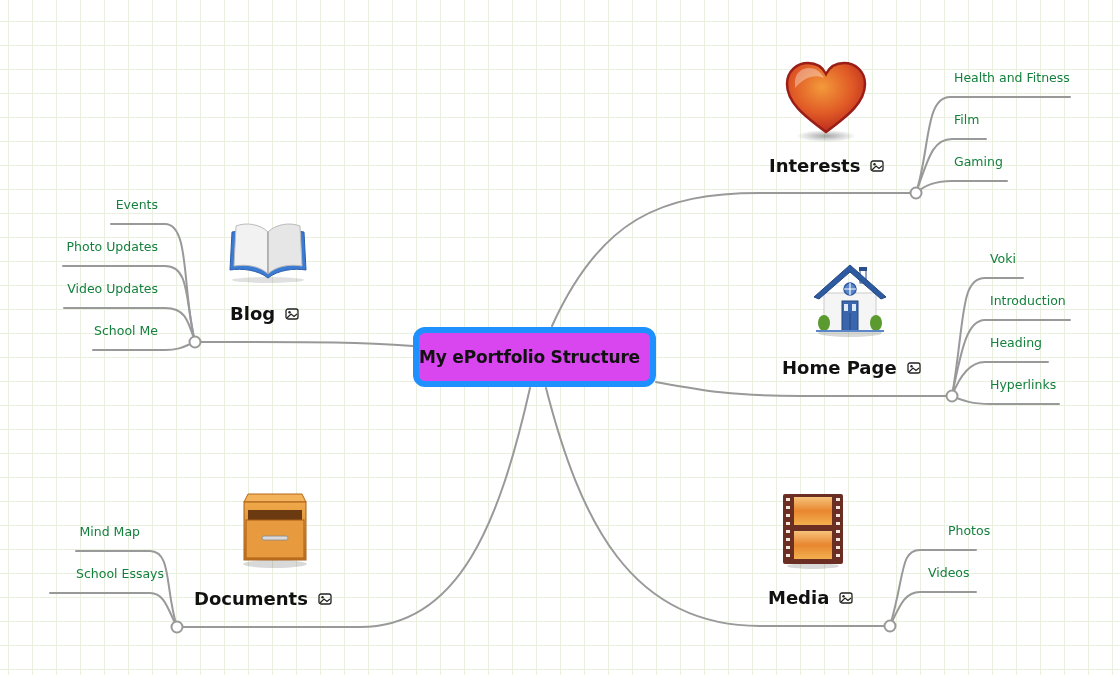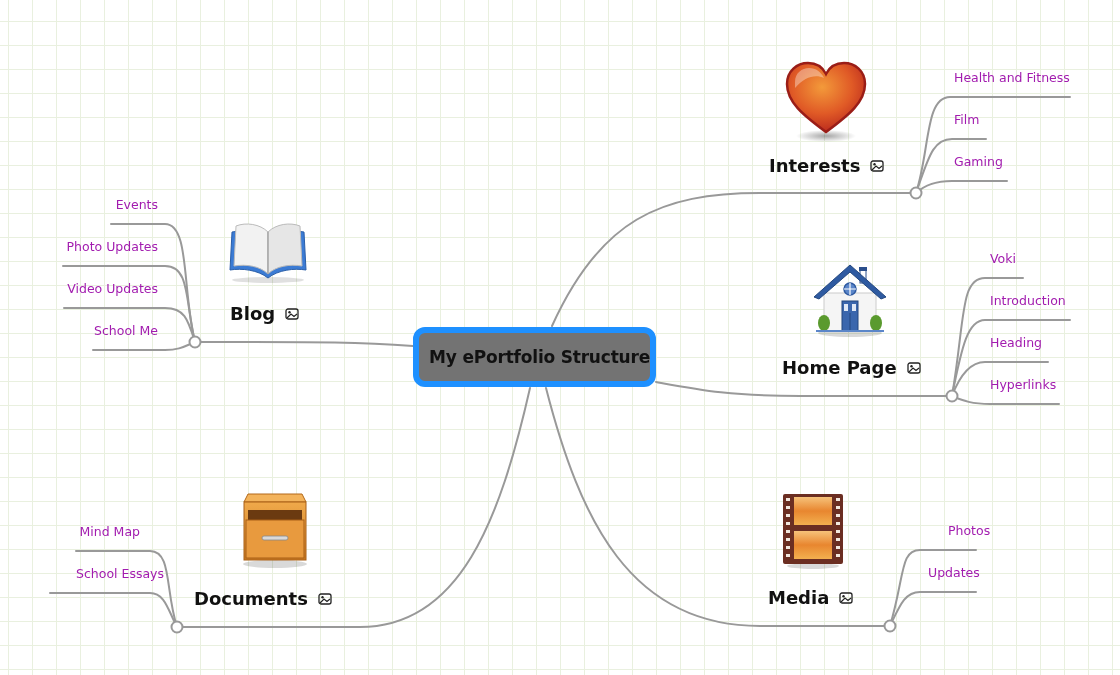--- a/index.html
+++ b/index.html
@@ -11,30 +11,30 @@
       linear-gradient(to bottom, #e9f0df 1.5px, transparent 1.5px);
     background-size:24px 24px;
     background-position:8px 21px;
     font-family:"DejaVu Sans", "Liberation Sans", sans-serif;
   }
   #canvas { position:absolute; left:0; top:0; width:1120px; height:675px; }
   svg.lines { position:absolute; left:0; top:0; }
   .central {
     position:absolute; left:413px; top:327px; width:243px; height:60px;
     box-sizing:border-box; border:6px solid #1e90ff; border-radius:12px;
-    background:#737373; display:flex; align-items:center; justify-content:flex-end;
+    background:#d946ef; display:flex; align-items:center; justify-content:flex-start;
     font-weight:bold; font-size:17px; color:#111; letter-spacing:-0.2px;
   }
   .topic {
     position:absolute; font-weight:bold; font-size:18px; color:#111;
     display:flex; align-items:center; gap:10px; white-space:nowrap;
   }
   .img-icon { width:14px; height:12px; display:inline-block; }
   .sub {
-    position:absolute; font-size:12.5px; color:#a21caf; white-space:nowrap;
+    position:absolute; font-size:12.5px; color:#15803d; white-space:nowrap;
   }
   .sub.right { text-align:left; }
   .pic { position:absolute; }
 </style>
 </head>
 <body>
 
 <div id="canvas">
 
   <svg class="lines" width="1120" height="675">
@@ -173,21 +173,21 @@
   </svg>
   <div class="topic" style="left:768px;top:587px">
     <span>Media</span>
     <svg class="img-icon" viewBox="0 0 14 12">
         <rect x="1" y="1" width="12" height="10" rx="2" fill="none" stroke="#222" stroke-width="1.3"></rect>
         <circle cx="4.5" cy="4.3" r="1.2" fill="#222"></circle>
         <path d="M2,10 L6,6 L9,8.5 L12,6" fill="none" stroke="#222" stroke-width="1.2"></path>
       </svg>
   </div>
   <div class="sub" style="left:948px;top:523px">Photos</div>
-  <div class="sub" style="left:928px;top:565px">Updates</div>
+  <div class="sub" style="left:928px;top:565px">Videos</div>
 
   <svg class="pic" style="left:228px;top:218px" width="80" height="66" viewBox="0 0 80 66">
     <ellipse cx="40" cy="62" rx="36" ry="3" fill="#000" opacity="0.12"></ellipse>
     <path d="M2,52 L4,14 C14,12 30,14 40,20 C50,14 66,12 76,14 L78,52 C66,50 50,52 40,60 C30,52 14,50 2,52 Z" fill="#3b7bd4" stroke="#2a5ea8" stroke-width="1"></path>
     <path d="M6,48 L8,8 C18,4 32,6 40,14 L40,56 C32,48 18,46 6,48 Z" fill="#f2f2f2" stroke="#bbb" stroke-width="1"></path>
     <path d="M74,48 L72,8 C62,4 48,6 40,14 L40,56 C48,48 62,46 74,48 Z" fill="#e6e6e6" stroke="#bbb" stroke-width="1"></path>
     <path d="M40,14 L40,56" stroke="#999" stroke-width="1"></path>
   </svg>
   <div class="topic" style="left:230px;top:303px">
     <span>Blog</span>

